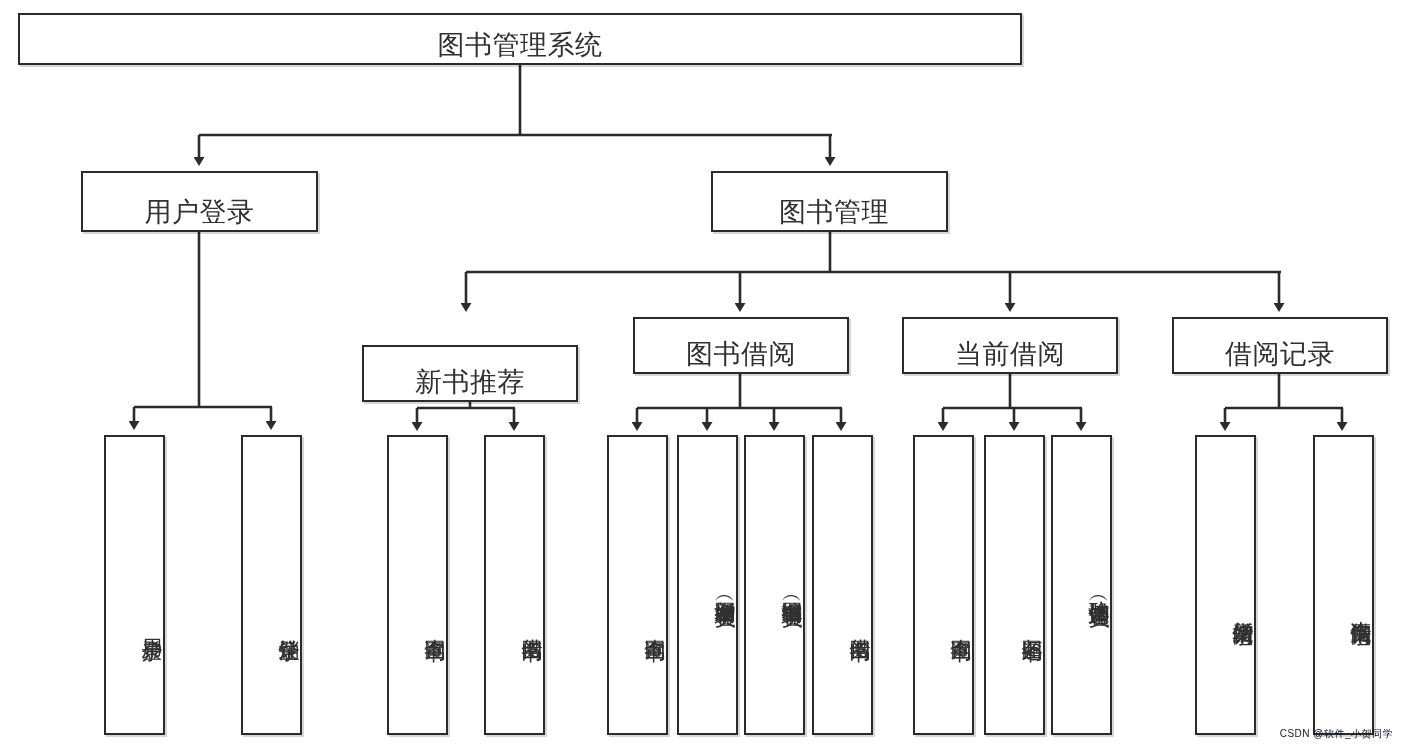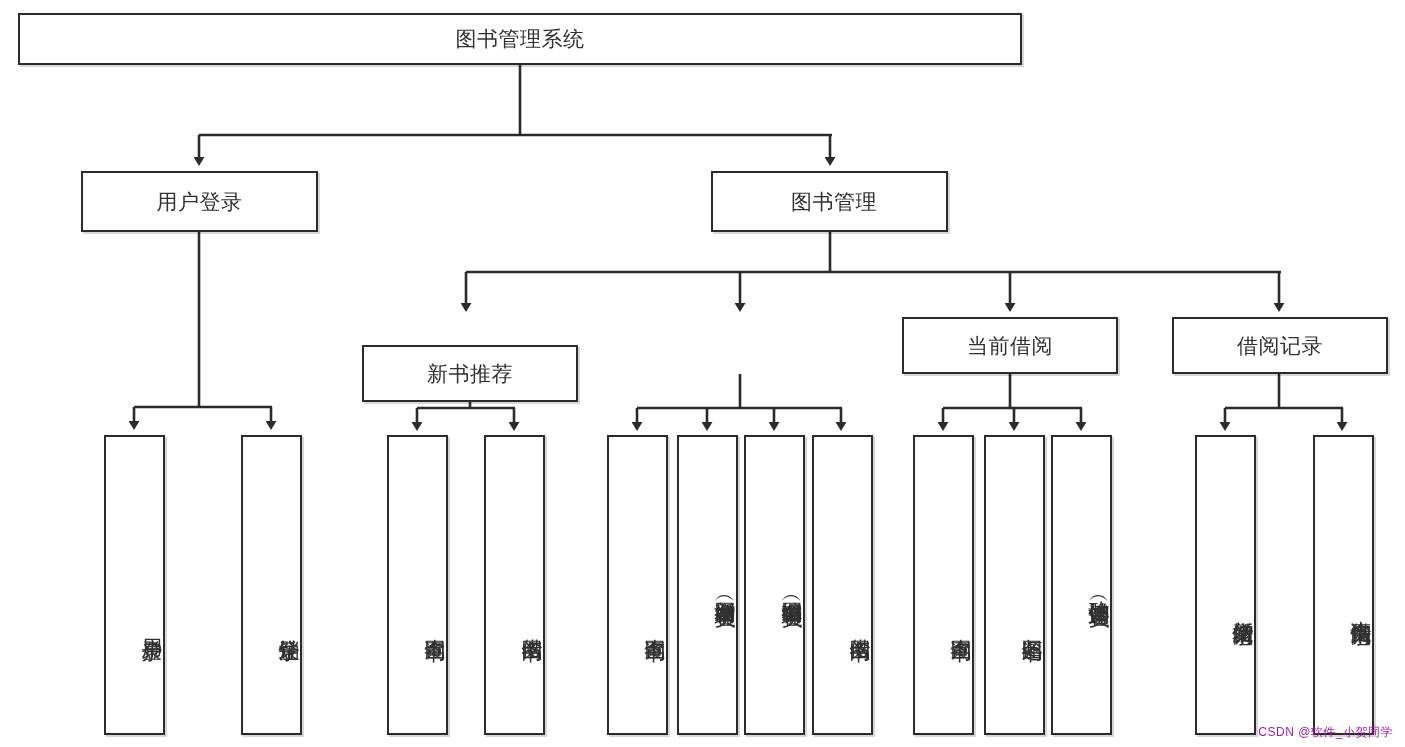--- a/index.html
+++ b/index.html
@@ -31,22 +31,23 @@
     background: #ffffff;
     border: 2px solid #2b2b2b;
     box-shadow: 2px 2px 0 rgba(0,0,0,0.16);
     display: flex;
     align-items: center;
     justify-content: center;
     color: #303030;
     z-index: 2;
   }
   .node.horiz {
-    font-size: 21px;
+    font-size: 27px;
     letter-spacing: 0.5px;
+    align-items: flex-end;
   }
   .node.vert {
     writing-mode: vertical-rl;
     text-orientation: upright;
     font-size: 21px;
     align-items: flex-start;
     justify-content: center;
     padding-top: 10px;
     line-height: 1.08;
     letter-spacing: 1px;
@@ -55,22 +56,22 @@
     padding-top: 6px;
   }
   .node-label {
     display: block;
     white-space: pre-wrap;
   }
   #watermark {
     position: absolute;
     right: 12px;
     bottom: 6px;
-    font-size: 12px;
-    color: #a21caf;
+    font-size: 10px;
+    color: #0f172a;
     z-index: 3;
     white-space: nowrap;
     letter-spacing: 0.5px;
   }
 </style>
 </head>
 <body>
 
 <div id="canvas">
 
@@ -131,20 +132,23 @@
   <div class="node horiz" style="left:81px; top:171px; width:237px; height:61px;">
     <span class="node-label">用户登录</span>
   </div>
   <div class="node horiz" style="left:711px; top:171px; width:237px; height:61px;padding-left:9px;">
     <span class="node-label">图书管理</span>
   </div>
 
   <div class="node horiz" style="left:362px; top:317px; width:216px; height:57px;margin-top:28px;">
     <span class="node-label">新书推荐</span>
   </div>
+  <div class="node horiz" style="left:633px; top:317px; width:216px; height:57px;">
+    <span class="node-label">图书借阅</span>
+  </div>
   <div class="node horiz" style="left:1172px; top:317px; width:216px; height:57px;">
     <span class="node-label">借阅记录</span>
   </div>
   <div class="node horiz" style="left:902px; top:317px; width:216px; height:57px;">
     <span class="node-label">当前借阅</span>
   </div>
 
   <div class="node vert" style="left:104px; top:435px; width:61px; height:300px; padding-top:78px;">
     <span class="node-label">用户登录</span>
   </div>

